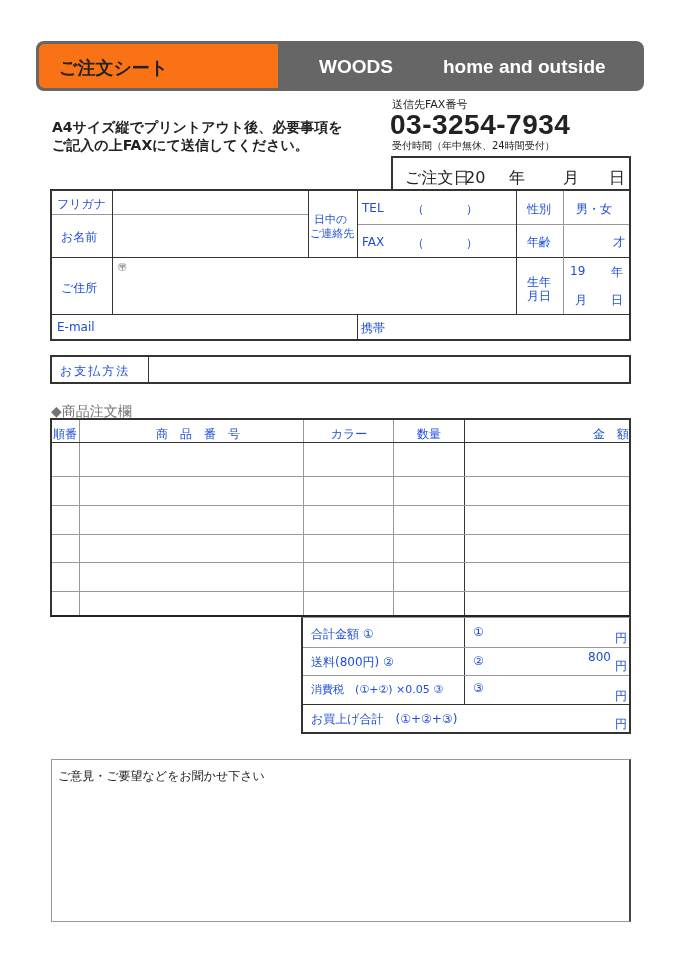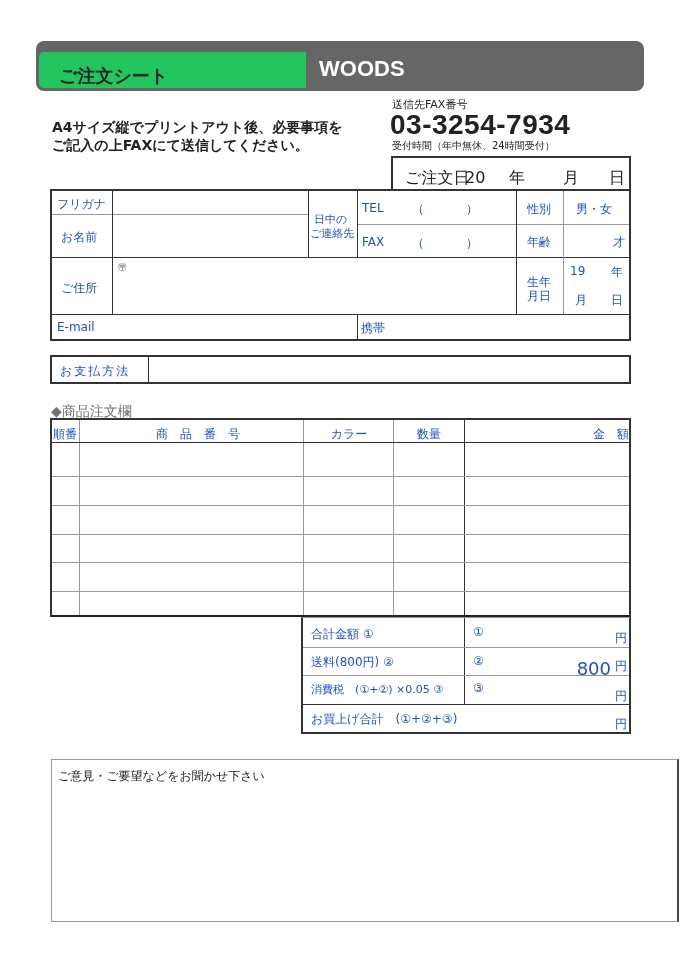--- a/index.html
+++ b/index.html
@@ -2,23 +2,23 @@
 <html><head>
 <meta charset="utf-8">
 <style>
   * { box-sizing: border-box; margin: 0; padding: 0; }
   html, body { width: 682px; height: 967px; background: #fff; overflow: hidden; }
   body { position: relative; font-family: "DejaVu Sans", "Liberation Sans", sans-serif; color: #222; }
   .abs { position: absolute; }
 
   
   .banner { left: 36px; top: 41px; width: 608px; height: 50px; border: 3px solid #666; border-radius: 8px; background: #666; overflow: hidden; }
-  .banner-left { position: absolute; left: 0; top: 8px; width: 267px; height: 100%; background: #22c55e; border-radius: 5px 0 0 5px; }
+  .banner-left { position: absolute; left: 0; top: 0; width: 239px; height: 100%; background: #f97316; border-radius: 5px 0 0 5px; }
   .banner-title { position: absolute; left: 20px; top: 12px; font-size: 18px; font-weight: bold; color: #222; }
-  .banner-brand { position: absolute; left: 280px; top: 12px; font-size: 22px; font-weight: bold; color: #fff; font-family: "Liberation Sans", sans-serif; }
+  .banner-brand { position: absolute; left: 280px; top: 12px; font-size: 19px; font-weight: bold; color: #fff; font-family: "Liberation Sans", sans-serif; }
   .banner-tagline { position: absolute; left: 404px; top: 12px; font-size: 19px; font-weight: bold; color: #fff; font-family: "Liberation Sans", sans-serif; }
 
   .instr { left: 52px; top: 118px; font-size: 14px; line-height: 18px; font-weight: bold; color: #222; }
   .fax-label { left: 392px; top: 97px; font-size: 11px; color: #222; }
   .fax-number { left: 390px; top: 109px; font-size: 28px; font-weight: 900; color: #222; font-family: "Liberation Sans", sans-serif; letter-spacing: 0.5px; }
   .fax-hours { left: 392px; top: 139px; font-size: 10px; color: #222; }
 
   
   .date-box { left: 391px; top: 156px; width: 240px; height: 34px; border: 2px solid #333; border-bottom: none; font-size: 16px; }
   .date-box span { position: absolute; top: 10px; }
@@ -33,31 +33,32 @@
 
   
   .payment { left: 50px; top: 355px; width: 581px; height: 29px; border: 2px solid #333; }
 
   .section-title { left: 51px; top: 403px; font-size: 14px; color: #737373; }
 
   
   .order { left: 50px; top: 418px; width: 581px; height: 199px; border: 2px solid #333; border-bottom: 2px solid #222; }
   .totals { left: 301px; top: 617px; width: 330px; height: 117px; border: 2px solid #333; border-top: 1px solid #999; }
 
-  .comments { left: 51px; top: 759px; width: 628px; height: 163px; border: 1px solid #999; border-right: 2px solid #444; }
+  .comments { left: 51px; top: 759px; width: 580px; height: 163px; border: 1px solid #999; border-right: 2px solid #444; }
   .comments-label { position: absolute; left: 6px; top: 8px; font-size: 12px; color: #222; }
 </style>
 </head>
 <body>
 
 <div class="abs banner">
   <div class="banner-left">
     <span class="banner-title">ご注文シート</span>
   </div>
   <span class="banner-brand">WOODS</span>
+  <span class="banner-tagline">home and outside</span>
 </div>
 
 <div class="abs instr">
   <div>A4サイズ縦でプリントアウト後、必要事項を</div>
   <div>ご記入の上FAXにて送信してください。</div>
 </div>
 
 <div class="abs fax-label">送信先FAX番号</div>
 <div class="abs fax-number">03-3254-7934</div>
 <div class="abs fax-hours">受付時間（年中無休、24時間受付）</div>
@@ -175,21 +176,21 @@
 
   <span class="cell-text" style="left:8px;top:8px">合計金額 ①</span>
   <div class="abs" style="left:162px;top:0;width:164px;height:29px">
     <span class="cell-text" style="left:8px;top:7px">①</span>
     <span class="cell-text" style="right:2px;top:12px">円</span>
   </div>
 
   <span class="cell-text" style="left:8px;top:36px">送料(800円) ②</span>
   <div class="abs" style="left:162px;top:30px;width:164px;height:27px">
     <span class="cell-text" style="left:8px;top:6px">②</span>
-    <span class="cell-text" style="right:18px;top:10px;font-size:18px">800</span>
+    <span class="cell-text" style="right:18px;top:2px;font-size:12px">800</span>
     <span class="cell-text" style="right:2px;top:10px">円</span>
   </div>
 
   <span class="cell-text" style="left:8px;top:64px;font-size:11px">消費税　(①+②) ×0.05 ③</span>
   <div class="abs" style="left:162px;top:58px;width:164px;height:28px">
     <span class="cell-text" style="left:8px;top:5px">③</span>
     <span class="cell-text" style="right:2px;top:12px">円</span>
   </div>
 
   <div class="abs" style="left:0;top:87px;width:326px;height:26px">

